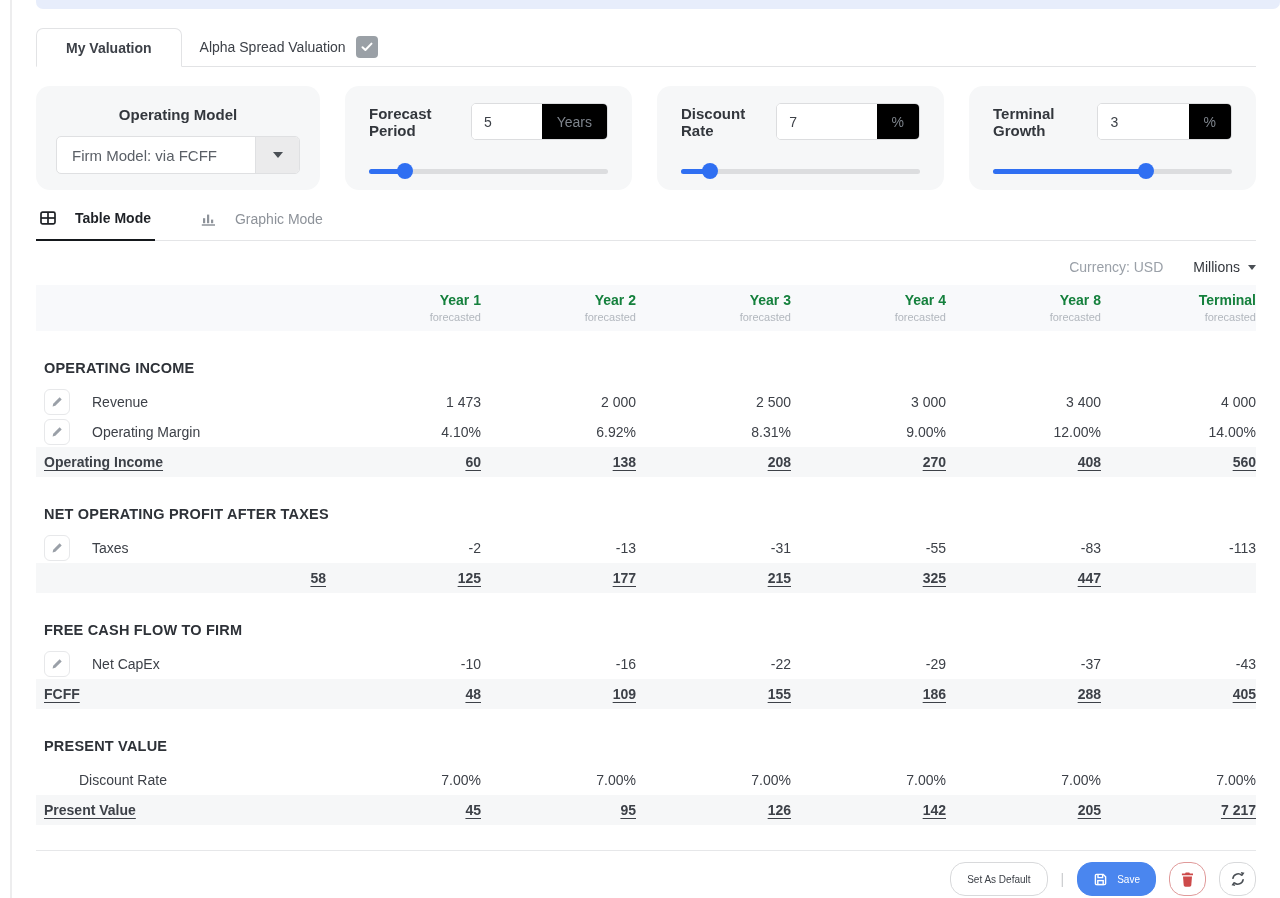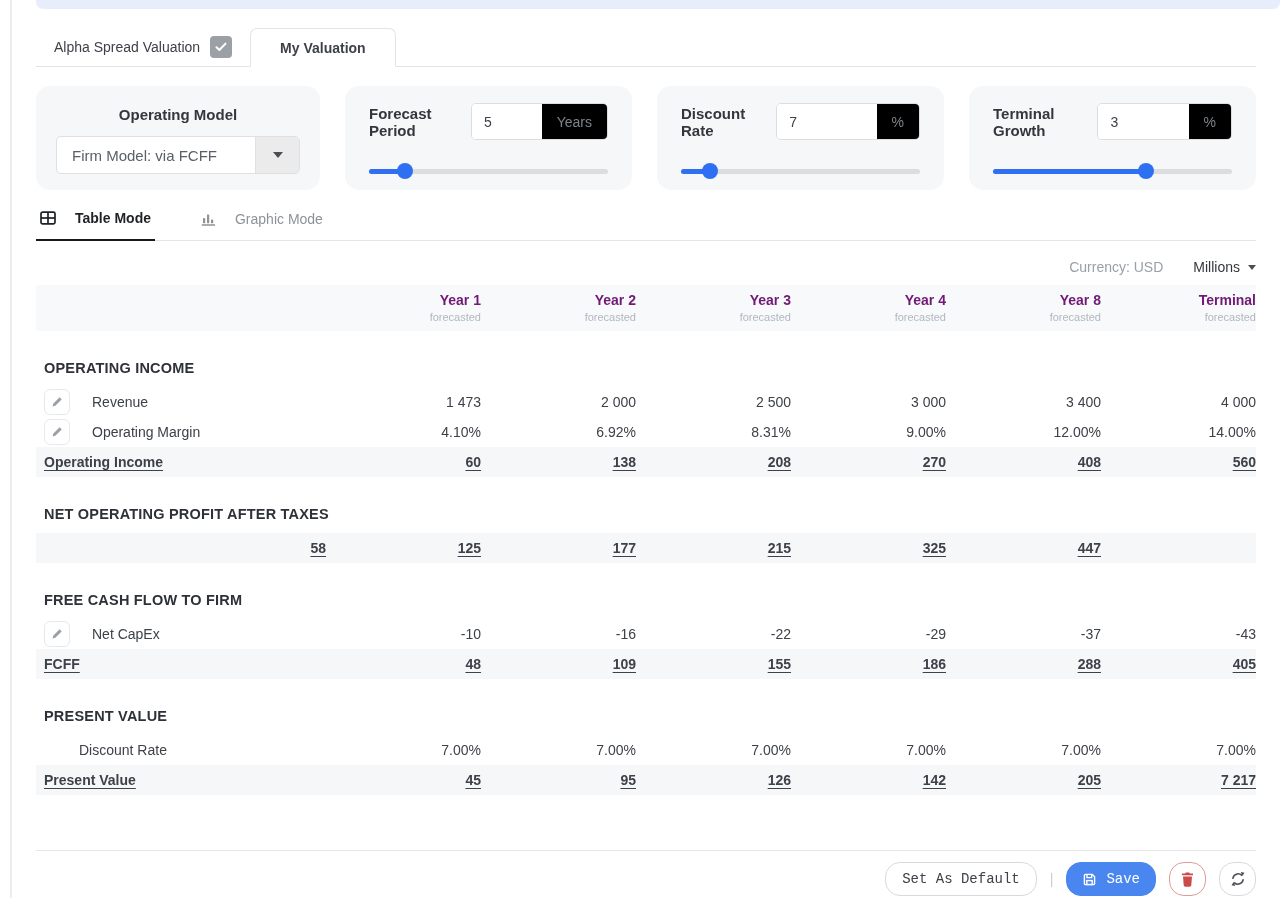--- a/index.html
+++ b/index.html
@@ -47,63 +47,63 @@
   .meta-row { position:absolute; right:24px; top:259px; display:flex; align-items:center; gap:30px; }
   .currency { color:#9aa0a8; font-size:14px; }
   .units { display:flex; align-items:center; gap:8px; font-size:14px; color:#33373d; cursor:pointer; }
   .units .caret-down { border-top-width:5px; border-left-width:4px; border-right-width:4px; }
 
   
   .vgrid { display:grid; grid-template-columns:290px repeat(6,155px); }
   .table-wrap { position:absolute; left:36px; right:24px; top:285px; }
   .thead { background:#f8f9fb; padding:7px 0 8px 0; }
   .col-head { text-align:right; }
-  .col-label { font-weight:bold; font-size:14px; color:#701a75; }
+  .col-label { font-weight:bold; font-size:14px; color:#15803d; }
   .col-sub { font-size:11px; color:#b2b7be; margin-top:3px; }
   .section-title { font-weight:bold; font-size:14.5px; color:#2e3238; margin:29px 0 11px 8px; letter-spacing:.2px; }
   .vrow { height:30px; align-items:center; font-size:14px; }
   .label-cell { display:flex; align-items:center; gap:22px; padding-left:8px; }
   .label-cell.noedit { padding-left:43px; }
   .pencil-btn { width:26px; height:26px; background:#fff; border:1px solid #e7e8ea; border-radius:6px; display:flex; align-items:center; justify-content:center; cursor:pointer; }
   .vcell { text-align:right; color:#3d4148; }
   .vrow.total { background:#f6f7f8; font-weight:bold; }
   .u { text-decoration:underline; text-underline-offset:3px; }
   .total .label-cell { padding-left:8px; }
 
   
   .footer-divider { position:absolute; left:36px; right:24px; top:850px; border-top:1px solid #e6e7e9; }
   .footer { position:absolute; right:24px; top:862px; display:flex; align-items:center; gap:13px; }
-  .btn { height:34px; display:flex; align-items:center; justify-content:center; border-radius:15px; font-size:14px; cursor:pointer; font-family:Liberation Mono, monospace; }
+  .btn { height:34px; display:flex; align-items:center; justify-content:center; border-radius:15px; font-size:10px; cursor:pointer; font-family:Liberation Sans, sans-serif; }
   .btn-default { background:#fff; border:1px solid #d8d9db; padding:0 16px; color:#3d4148; }
   .pipe { color:#c9cbce; font-size:14px; }
   .btn-save { background:#4a86ef; border:1px solid #4a86ef; color:#fff; padding:0 15px; gap:9px; }
   .btn-icon { width:37px; background:#fff; }
   .btn-trash { border:1px solid #e09a9a; }
   .btn-sync { border:1px solid #d8d9db; }
 </style>
 </head>
 <body>
 
 <div class="page">
 
   <div class="top-strip"></div>
   <div class="left-divider"></div>
 
   <div class="tabs-row">
+    <div class="tab active">
+      <span>My Valuation</span>
+    </div>
     <div class="tab inactive">
       <span>Alpha Spread Valuation</span>
       <span class="checkbox">
         <svg width="12" height="10" viewBox="0 0 12 10">
             <path d="M1.5 5.2 4.4 8 10.5 1.6" fill="none" stroke="#fff" stroke-width="2" stroke-linecap="round" stroke-linejoin="round"></path>
           </svg>
       </span>
     </div>
-    <div class="tab active">
-      <span>My Valuation</span>
-    </div>
   </div>
 
   <div class="controls">
     <div class="card model">
       <div class="card-title">Operating Model</div>
       <div class="select">
         <div class="select-text">Firm Model: via FCFF</div>
         <div class="select-caret">
             <span class="caret-down"></span>
           </div>
@@ -251,20 +251,36 @@
             <span class="u">Operating Income</span>
           </div>
           <div class="vcell"><span class="u">60</span></div>
           <div class="vcell"><span class="u">138</span></div>
           <div class="vcell"><span class="u">208</span></div>
           <div class="vcell"><span class="u">270</span></div>
           <div class="vcell"><span class="u">408</span></div>
           <div class="vcell"><span class="u">560</span></div>
         </div>
         <div class="section-title">NET OPERATING PROFIT AFTER TAXES</div>
+        <div class="vrow vgrid">
+          <div class="label-cell">
+            <button class="pencil-btn">
+              <svg width="12" height="12" viewBox="0 0 12 12">
+                <path fill="#9aa0a8" d="M8.6 1.3 10.7 3.4 4.3 9.8 1.6 10.4 2.2 7.7z"></path>
+              </svg>
+            </button>
+            <span>Taxes</span>
+          </div>
+          <div class="vcell">-2</div>
+          <div class="vcell">-13</div>
+          <div class="vcell">-31</div>
+          <div class="vcell">-55</div>
+          <div class="vcell">-83</div>
+          <div class="vcell">-113</div>
+        </div>
         <div class="vrow total vgrid">
           <div class="vcell"><span class="u">58</span></div>
           <div class="vcell"><span class="u">125</span></div>
           <div class="vcell"><span class="u">177</span></div>
           <div class="vcell"><span class="u">215</span></div>
           <div class="vcell"><span class="u">325</span></div>
           <div class="vcell"><span class="u">447</span></div>
         </div>
         <div class="section-title">FREE CASH FLOW TO FIRM</div>
         <div class="vrow vgrid">

